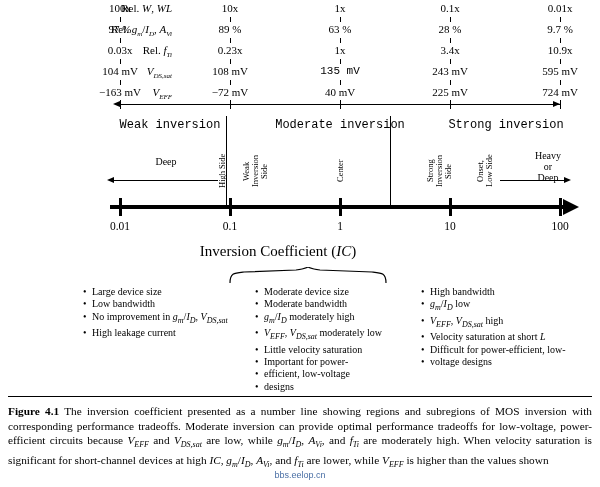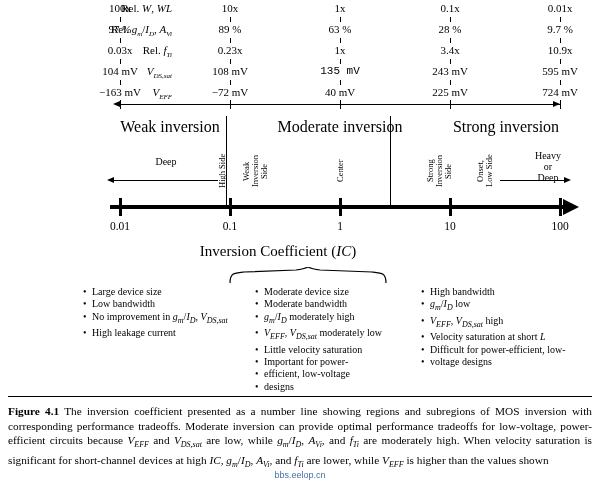--- a/index.html
+++ b/index.html
@@ -58,21 +58,21 @@
   .arrowL{
     position:absolute;width:0;height:0;
     border-top:3.5px solid transparent;border-bottom:3.5px solid transparent;
     border-right:7px solid #000;
   }
   
   .regions{
     position:absolute;left:96px;top:118px;width:480px;height:16px;
   }
   .regions span{
-    position:absolute;font-size:16px;transform:translateX(-50%);white-space:nowrap;
+    position:absolute;font-size:12px;transform:translateX(-50%);white-space:nowrap;font-family:Liberation Mono, monospace;
   }
   
   .vline{
     position:absolute;width:1px;background:#000;
   }
   
   .subregions{
     position:absolute;left:96px;top:136px;width:480px;height:66px;
   }
   .vtext{

